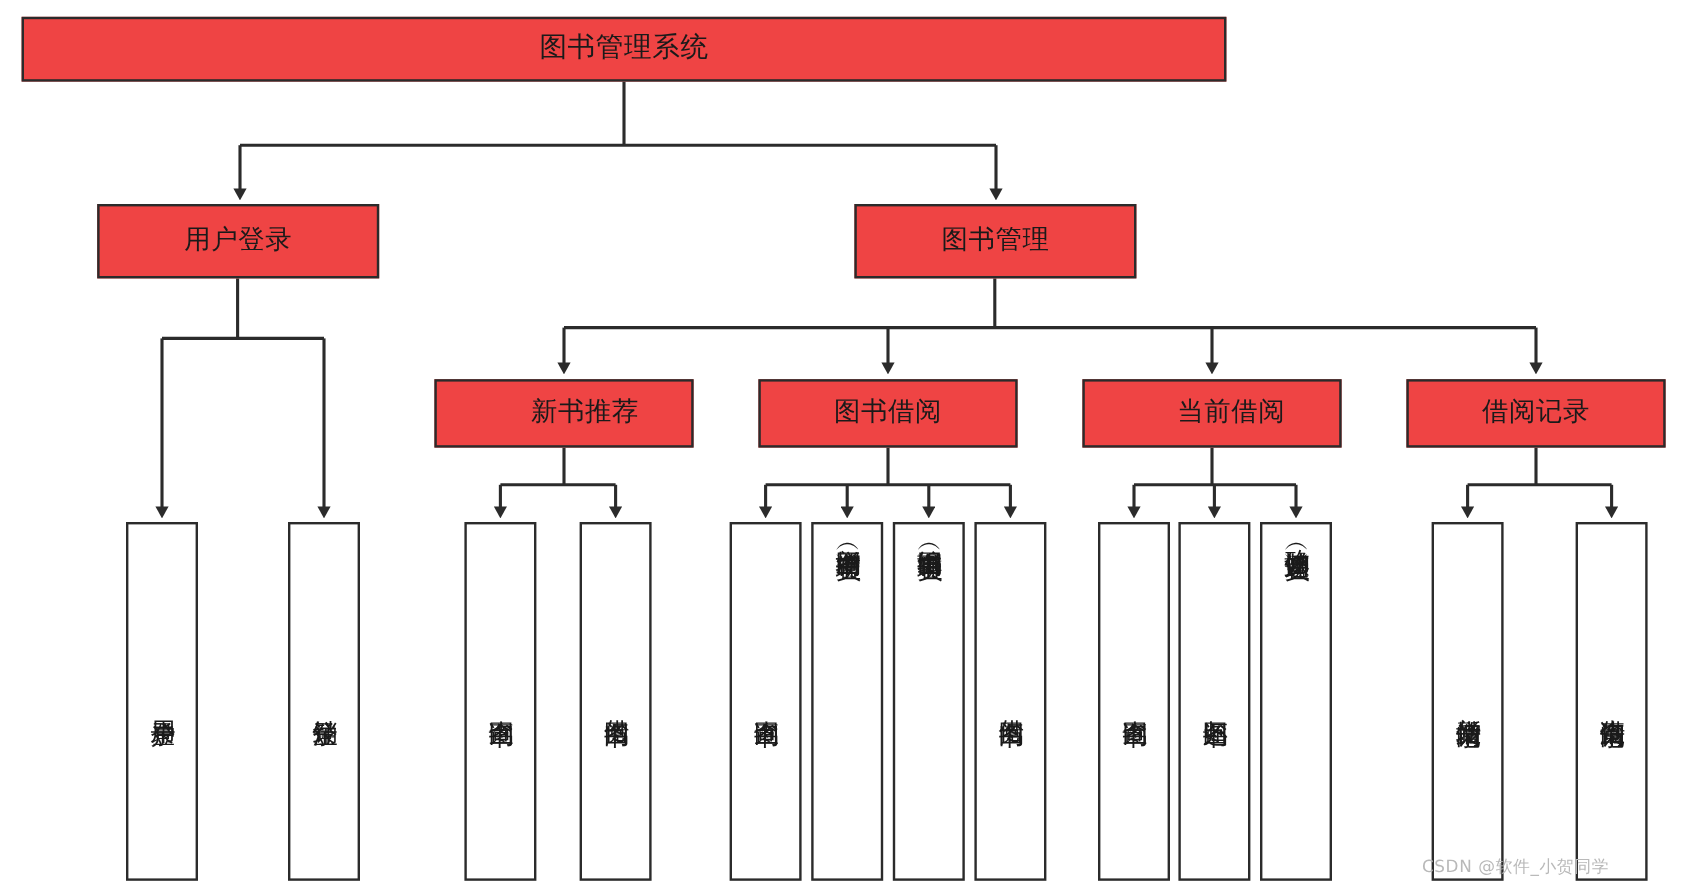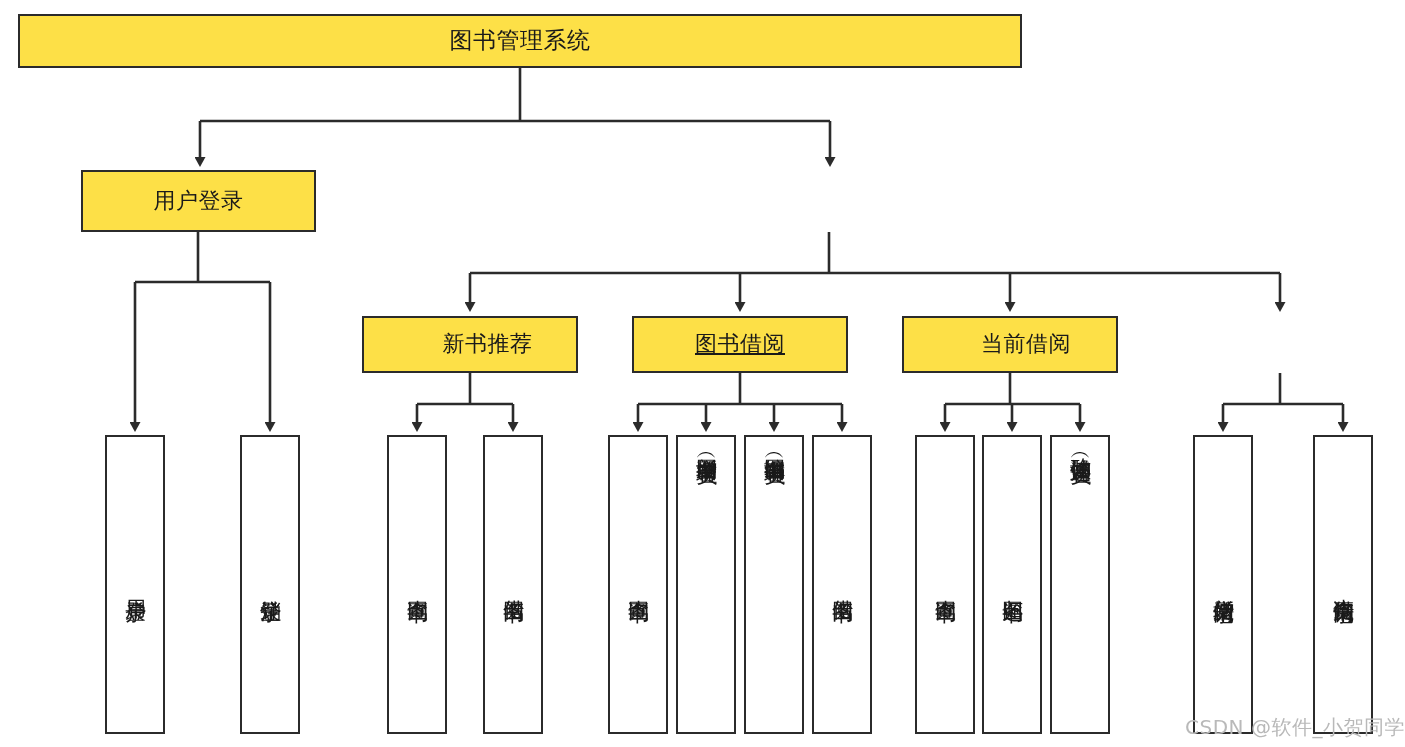--- a/index.html
+++ b/index.html
@@ -14,21 +14,21 @@
     position: relative;
     width: 1405px;
     height: 747px;
     background: #ffffff;
     overflow: hidden;
   }
   .node {
     position: absolute;
     box-sizing: border-box;
     border: 2px solid #2b2b2b;
-    background: #fde047;
+    background: #ef4444;
     display: flex;
     align-items: center;
     justify-content: center;
     color: #1a1a1a;
     text-align: center;
   }
   .node.h {
     font-size: 22px;
     line-height: 1.1;
     letter-spacing: 0.5px;
@@ -63,21 +63,21 @@
     left: 0;
     top: 0;
     width: 1405px;
     height: 747px;
     pointer-events: none;
   }
   .watermark {
     position: absolute;
     left: 1185px;
     top: 714px;
-    font-size: 20px;
+    font-size: 14px;
     color: #b9b9b9;
     white-space: nowrap;
     letter-spacing: 0.5px;
   }
 </style>
 </head>
 <body>
 
 <div id="canvas">
 
@@ -131,30 +131,36 @@
     </g>
   </svg>
 
   <div class="node h root" style="left:18px; top:14px; width:1004px; height:54px;">
     <span>图书管理系统</span>
   </div>
 
   <div class="node h" style="left:81px; top:170px; width:235px; height:62px;">
     <span>用户登录</span>
   </div>
+  <div class="node h" style="left:712px; top:170px; width:235px; height:62px;">
+    <span>图书管理</span>
+  </div>
 
   <div class="node h" style="left:362px; top:316px; width:216px; height:57px;padding-left:35px;">
     <span>新书推荐</span>
   </div>
-  <div class="node h" style="left:632px; top:316px; width:216px; height:57px;text-decoration:underline;">
+  <div class="node h" style="left:632px; top:316px; width:216px; height:57px;">
     <span>图书借阅</span>
   </div>
   <div class="node h" style="left:902px; top:316px; width:216px; height:57px;padding-left:32px;">
     <span>当前借阅</span>
   </div>
+  <div class="node h" style="left:1172px; top:316px; width:216px; height:57px;">
+    <span>借阅记录</span>
+  </div>
 
   <div class="leaf" style="left:105px; top:435px; width:60px; height:299px;">
     <span class="vtext">用户登录</span>
   </div>
   <div class="leaf" style="left:240px; top:435px; width:60px; height:299px;">
     <span class="vtext">注销登录</span>
   </div>
 
   <div class="leaf" style="left:387px; top:435px; width:60px; height:299px;">
     <span class="vtext">查询图书</span>

